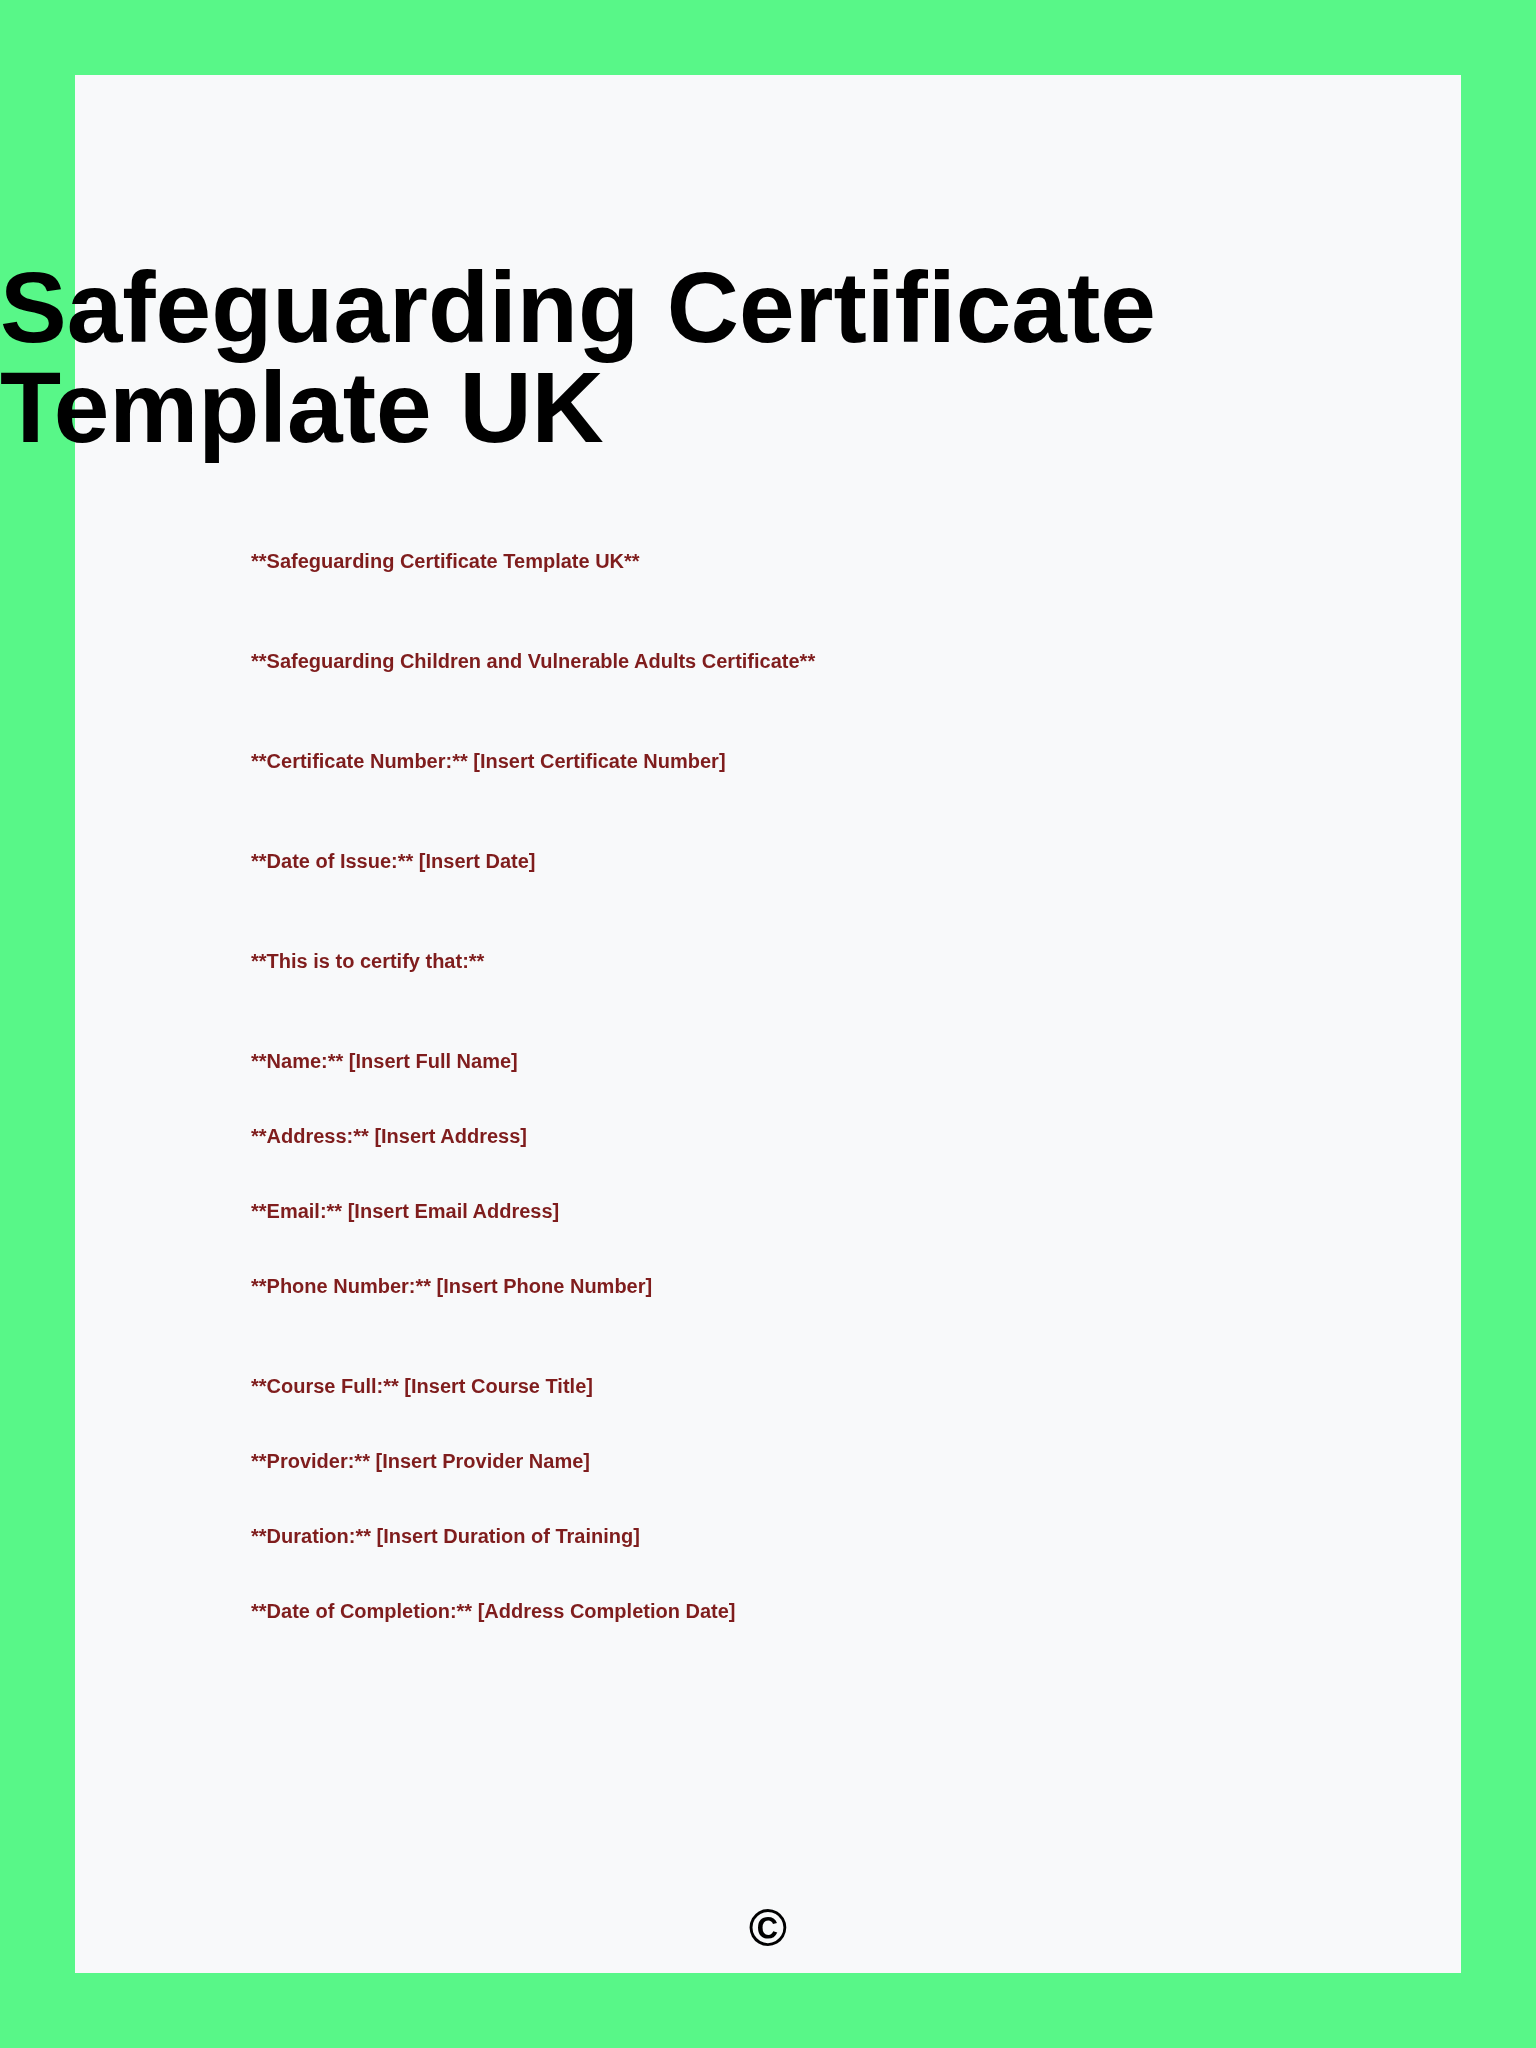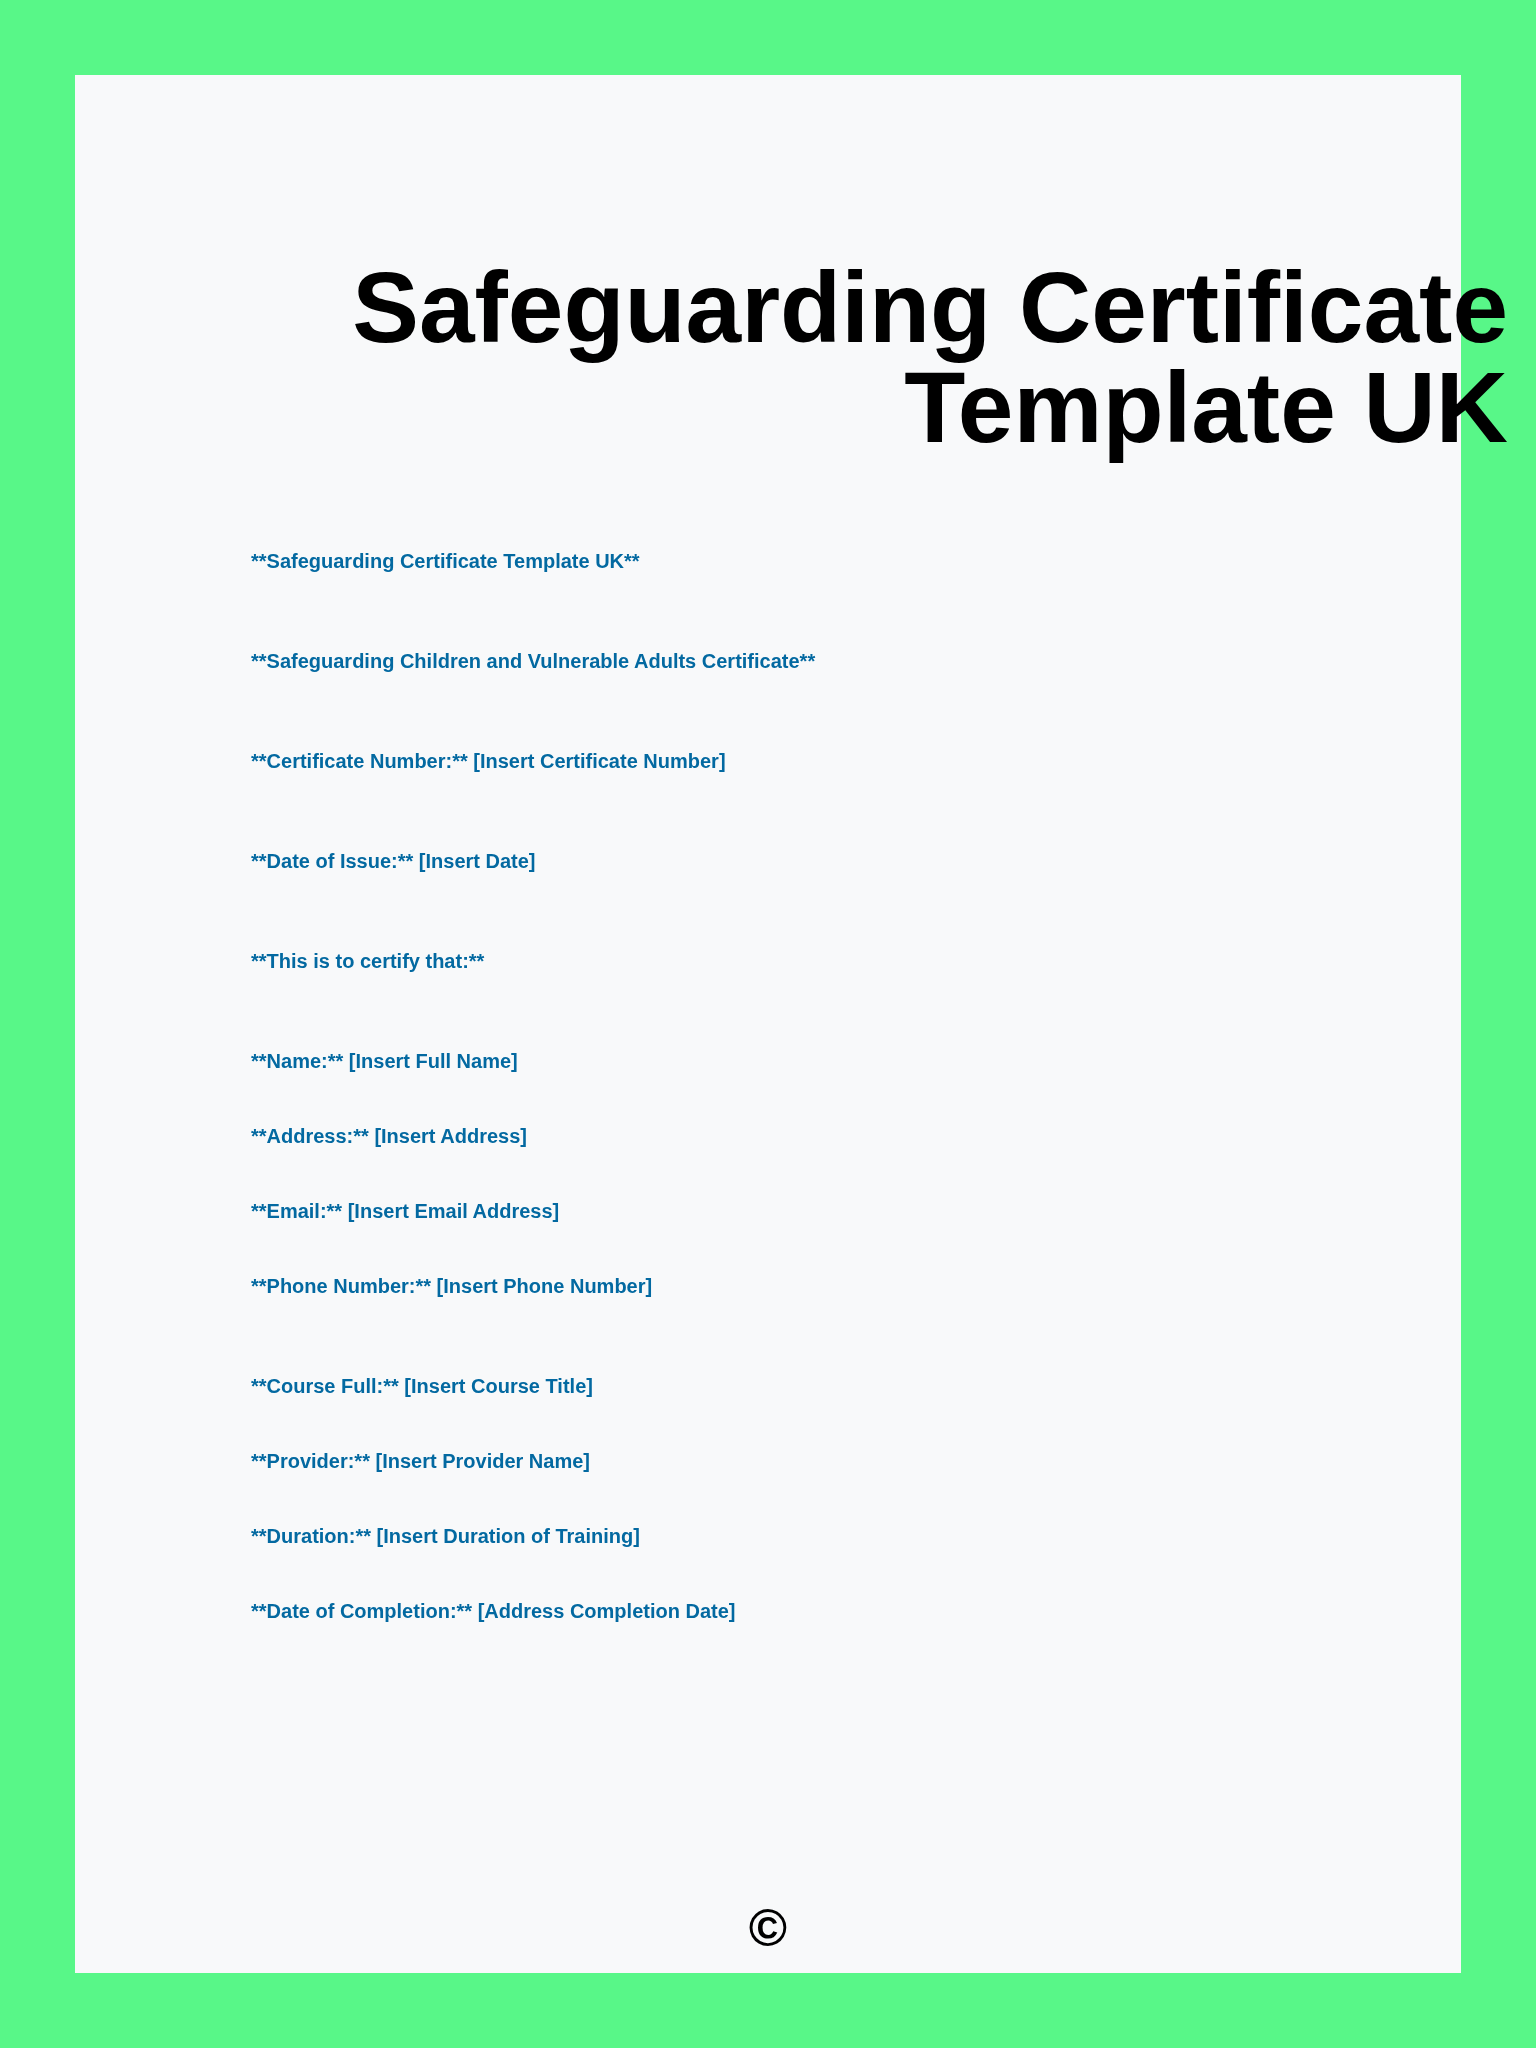--- a/index.html
+++ b/index.html
@@ -22,21 +22,21 @@
       width: 1386px;
       height: 1898px;
       background: #F8F9FA;
     }
     .title {
       position: absolute;
       left: 0;
       top: 257px;
       width: 1508px;
       margin: 0;
-      text-align: right;
+      text-align: left;
       font-family: "Liberation Sans", sans-serif;
       font-weight: bold;
       font-size: 100px;
       line-height: 100px;
       color: #000000;
       letter-spacing: 0;
     }
     .title span {
       display: block;
       white-space: nowrap;
@@ -51,21 +51,21 @@
       list-style: none;
     }
     .line {
       display: block;
       font-family: "Liberation Sans", sans-serif;
       font-weight: bold;
       font-size: 20px;
       line-height: 20px;
       height: 20px;
       white-space: nowrap;
-      color: #0369a1;
+      color: #7f1d1d;
     }
     .line.first { margin-top: 0; }
     .line.gap-lg { margin-top: 80px; }
     .line.gap-sm { margin-top: 55px; }
     .copyright {
       position: absolute;
       left: 0;
       top: 1902px;
       width: 1536px;
       text-align: center;

